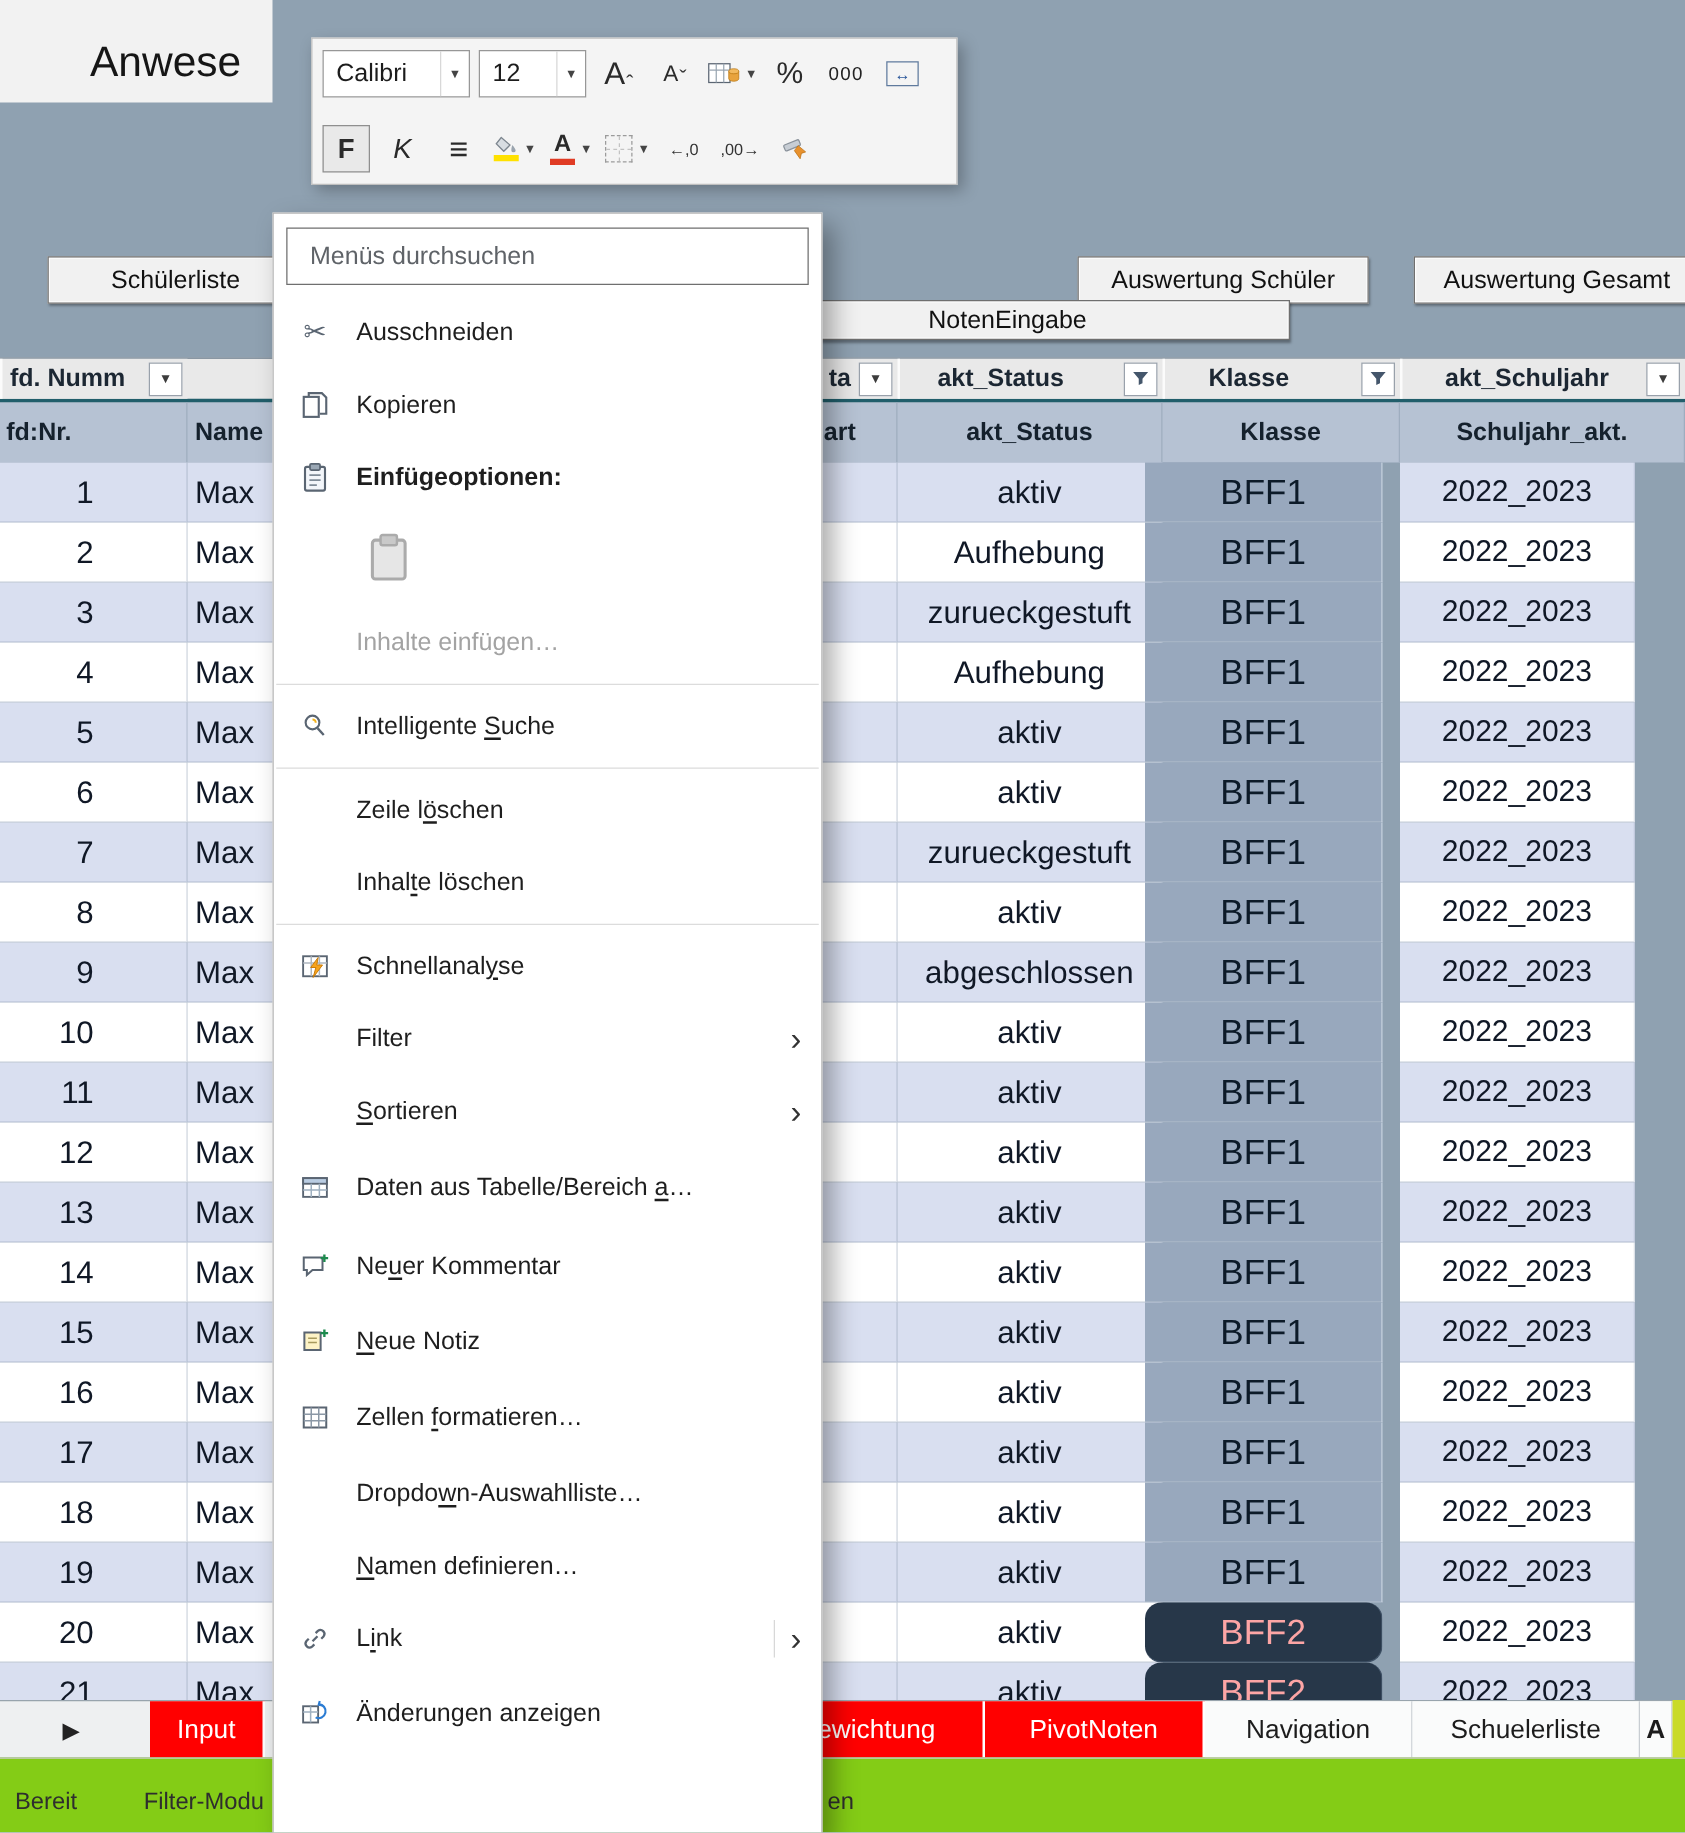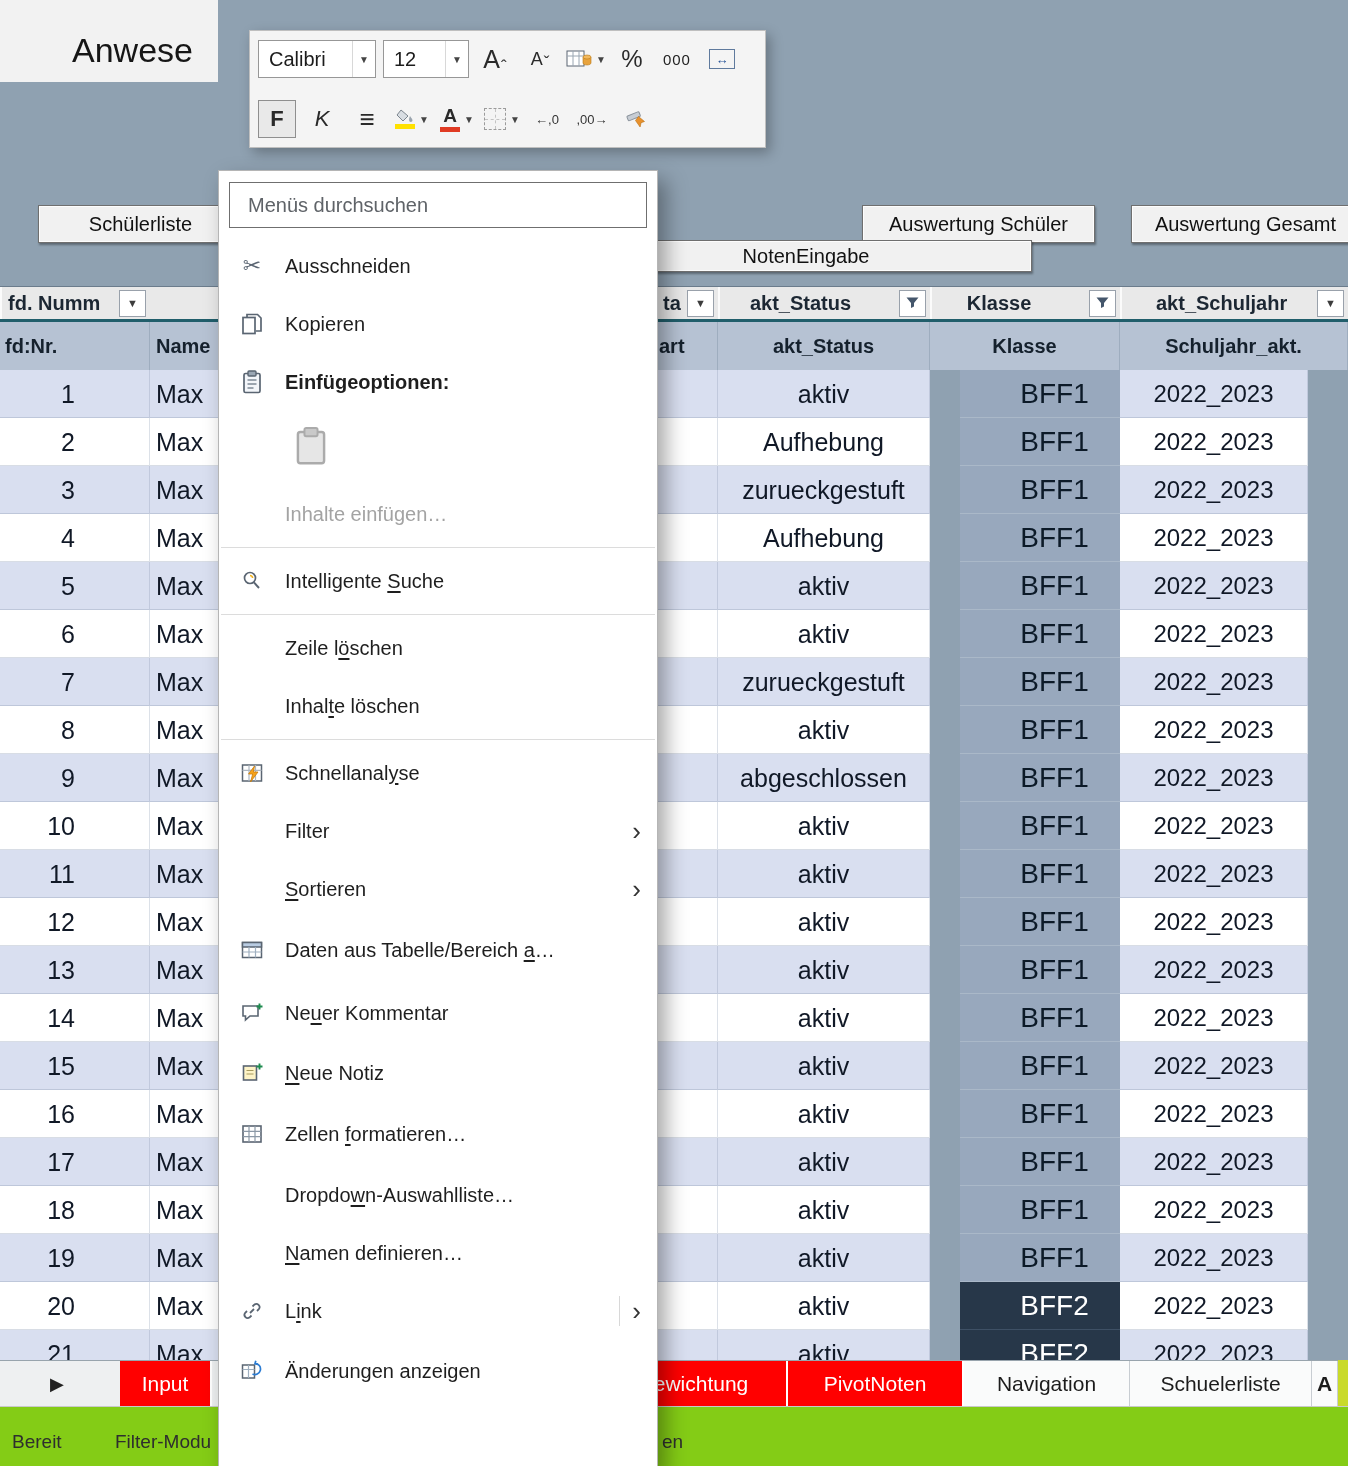--- a/index.html
+++ b/index.html
@@ -54,23 +54,23 @@
   .trow{position:relative;height:48px;}
   .c{position:absolute;top:0;height:48px;line-height:48px;box-sizing:border-box;
      border-right:1px solid rgba(130,145,170,.28);border-bottom:1px solid rgba(130,145,170,.30);
      font-size:25px;color:#101826;white-space:nowrap;overflow:hidden;}
   .trow.odd  .c-bg{background:#d9dff0;}
   .trow.even .c-bg{background:#ffffff;}
   .c-nr{left:0;width:150px;text-align:right;padding-right:74px;}
   .c-name{left:150px;width:505px;padding-left:6px;}
   .c-x{left:655px;width:63px;}
   .c-st{left:718px;width:212px;text-align:center;}
-  .c-kl{left:960px;width:190px;text-align:center;font-size:28px;background:#98a8bd;
+  .c-kl{left:916px;width:190px;text-align:center;font-size:28px;background:#98a8bd;
         border-right:1px solid #c3cfdc;border-bottom:1px solid #aab8c8;color:#0c1a28;}
-  .c-kl.dark{background:#273749;color:#ffffff;border-color:#3e5065;}
+  .c-kl.dark{background:#273749;color:#fca5a5;border-color:#3e5065;border-radius:13px;}
   .c-sj{left:1120px;width:188px;text-align:center;font-size:24px;}
 
   
   #tabbar{position:absolute;left:0;top:1360px;width:1348px;height:46px;background:#eef0f1;
           border-top:1px solid #98a4ad;box-sizing:border-box;display:flex;align-items:stretch;z-index:6;}
   .tab-arrows{width:120px;display:flex;align-items:center;padding-left:50px;box-sizing:border-box;
               font-size:18px;color:#222;flex:none;}
   #tabs-strip{display:flex;align-items:stretch;flex:1;}
   .sheet-tab{display:flex;align-items:center;justify-content:center;font-size:21px;box-sizing:border-box;
              white-space:nowrap;overflow:hidden;flex:none;}

